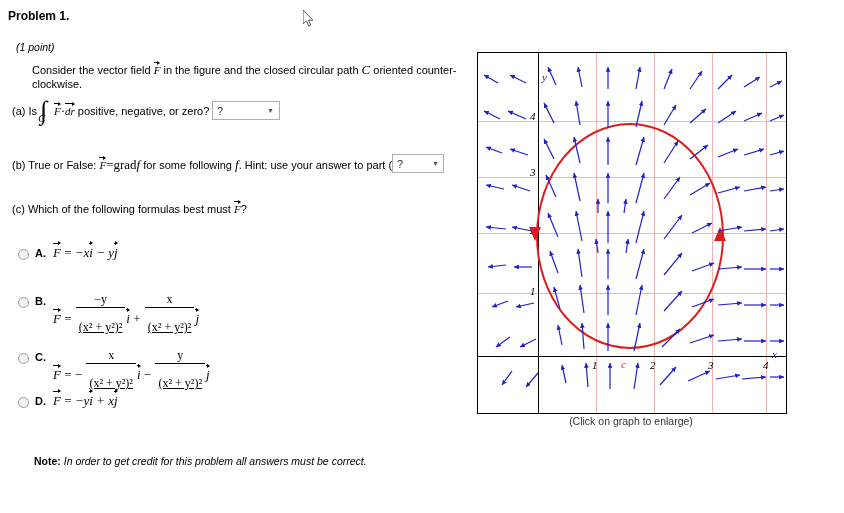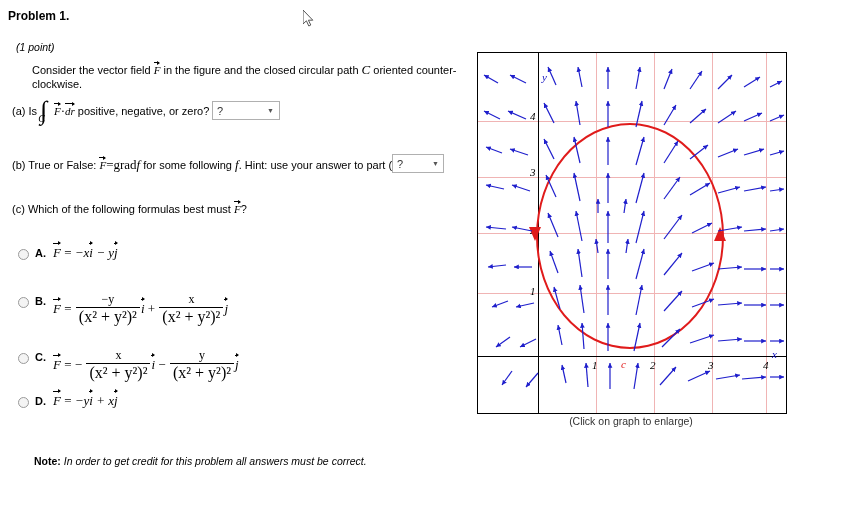--- a/index.html
+++ b/index.html
@@ -159,22 +159,23 @@
     font-family: "Liberation Serif", serif;
     font-size: 12px;
     position: relative;
     top: -1px;
     margin: 0 1px;
   }
   .frac .num { display: block; padding: 0 3px; font-size: 12px; }
   .frac .den {
     display: block;
     border-top: 1px solid #000;
-    padding: 0 3px;
-    font-size: 16px;
+    padding: 12px 3px;
+    font-size: 12px;
+    text-decoration: underline;
   }
   .note {
     position: absolute;
     left: 2px;
     top: 455px;
     font-size: 10.5px;
   }
   .note b { font-weight: bold; padding-left: 32px; }
   .note i { font-style: italic; }
 

